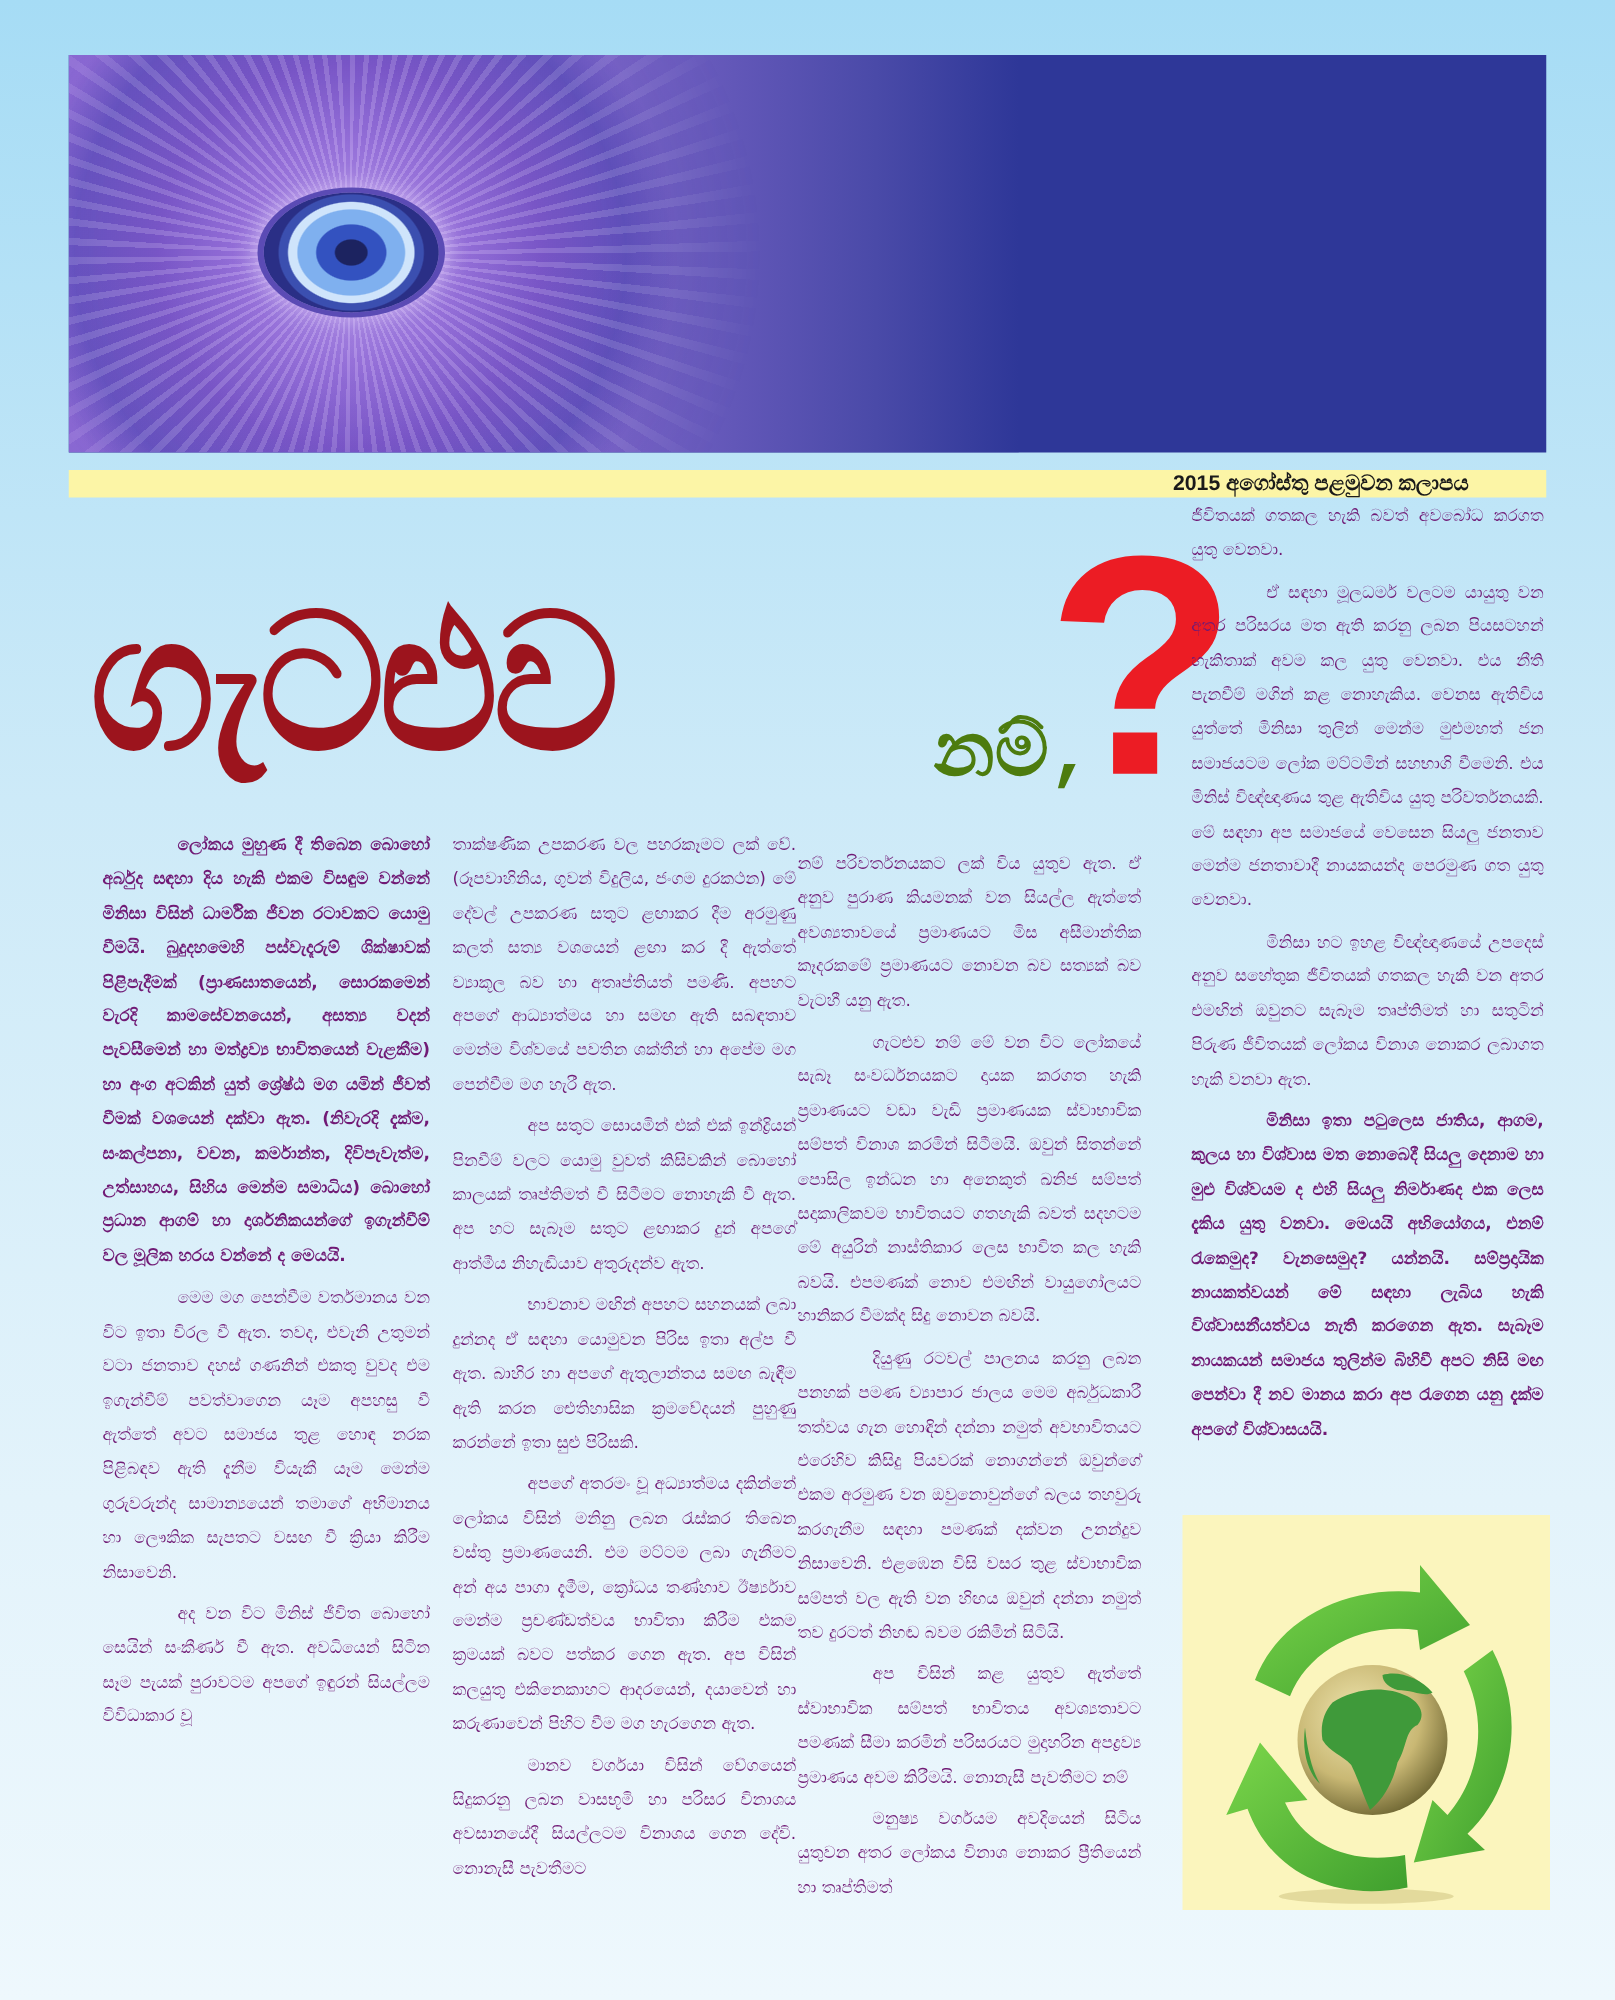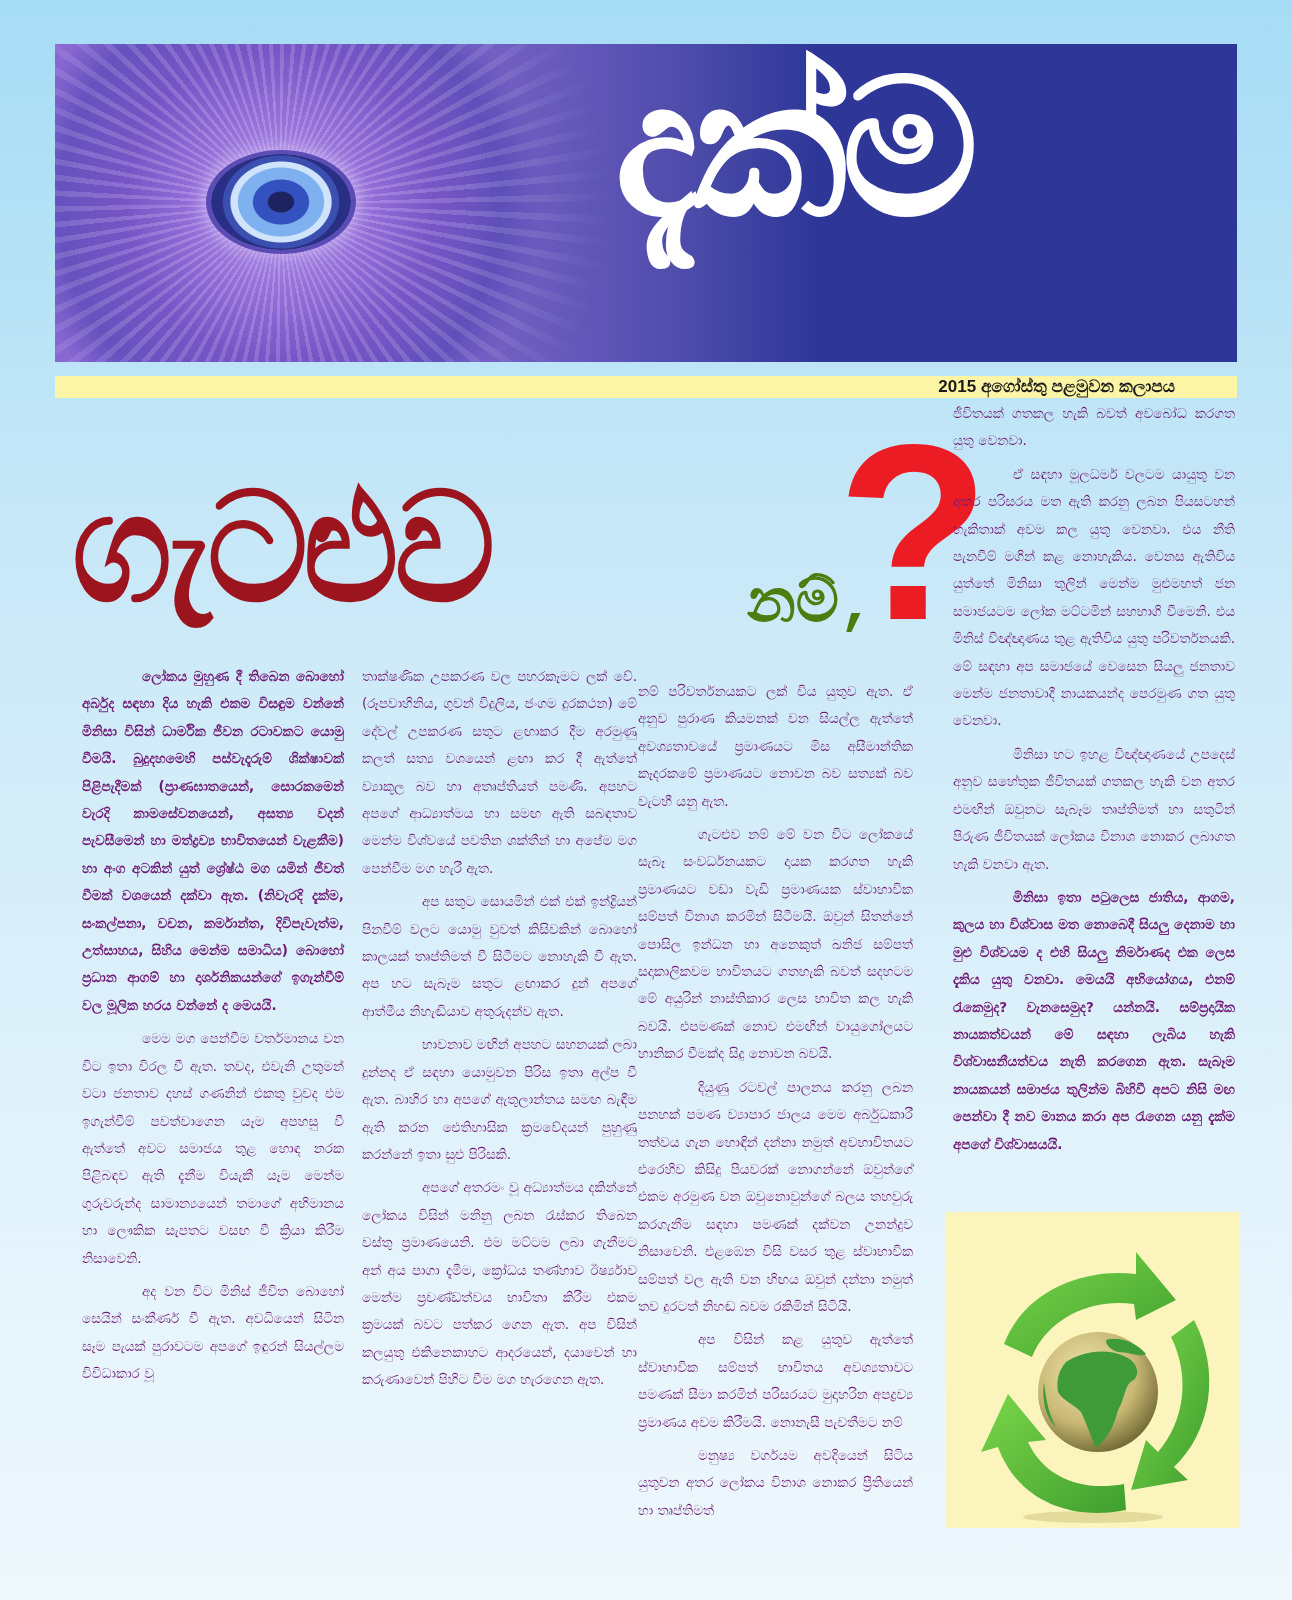--- a/index.html
+++ b/index.html
@@ -90,21 +90,20 @@
   }
   .recycle svg { width: 100%; height: 100%; }
 </style>
 </head>
 <body>
 
 <div class="banner">
   <div class="banner-art">
     <div class="eye"></div>
   </div>
-  <div class="logo">දැක්ම</div>
 </div>
 <div class="date-strip">
   <span class="date-text">2015 අගෝස්තු පළමුවන කලාපය</span>
 </div>
 
 <div class="headline">
   <span class="headline-main">ගැටළුව</span>
   <span class="headline-sub">නම්,</span>
   <span class="headline-q">?</span>
 </div>
@@ -113,20 +112,21 @@
   <p class="bold">ලෝකය මුහුණ දී තිබෙන බොහෝ අර්බුද සඳහා දිය හැකි එකම විසඳුම වන්නේ මිනිසා විසින් ධාර්මික ජීවන රටාවකට යොමු වීමයි. බුදුදහමෙහි පස්වැදෑරුම් ශික්ෂාවක් පිළිපැදීමක් (ප්‍රාණඝාතයෙන්, සොරකමෙන් වැරදි කාමසේවනයෙන්, අසත්‍ය වදන් පැවසීමෙන් හා මත්ද්‍රව්‍ය භාවිතයෙන් වැළකීම) හා අංග අටකින් යුත් ශ්‍රේෂ්ඨ මග යමින් ජීවත් වීමක් වශයෙන් දක්වා ඇත. (නිවැරදි දැක්ම, සංකල්පනා, වචන, කර්මාන්ත, දිවිපැවැත්ම, උත්සාහය, සිහිය මෙන්ම සමාධිය) බොහෝ ප්‍රධාන ආගම් හා දාර්ශනිකයන්ගේ ඉගැන්වීම් වල මූලික හරය වන්නේ ද මෙයයි.</p>
   <p>මෙම මග පෙන්වීම වර්තමානය වන විට ඉතා විරල වී ඇත. තවද, එවැනි උතුමන් වටා ජනතාව දහස් ගණනින් එකතු වුවද එම ඉගැන්වීම් පවත්වාගෙන යෑම අපහසු වී ඇත්තේ අවට සමාජය තුළ හොඳ නරක පිළිබඳව ඇති දැනීම වියැකී යෑම මෙන්ම ගුරුවරුන්ද සාමාන්‍යයෙන් තමාගේ අභිමානය හා ලෞකික සැපතට වසඟ වී ක්‍රියා කිරීම නිසාවෙනි.</p>
   <p>අද වන විට මිනිස් ජීවිත බොහෝ සෙයින් සංකීර්ණ වී ඇත. අවධියෙන් සිටින සෑම පැයක් පුරාවටම අපගේ ඉඳුරන් සියල්ලම විවිධාකාර වූ</p>
 </div>
 
 <div class="col col2">
   <p class="noindent">තාක්ෂණික උපකරණ වල පහරකෑමට ලක් වේ. (රූපවාහිනිය, ගුවන් විදුලිය, ජංගම දුරකථන) මේ දේවල් උපකරණ සතුට ළඟාකර දීම අරමුණු කලත් සත්‍ය වශයෙන් ළඟා කර දී ඇත්තේ ව්‍යාකූල බව හා අතෘප්තියත් පමණි. අපහට අපගේ ආධ්‍යාත්මය හා සමඟ ඇති සබඳතාව මෙන්ම විශ්වයේ පවතින ශක්තීන් හා අපේම මග පෙන්වීම මග හැරී ඇත.</p>
   <p>අප සතුට සොයමින් එක් එක් ඉන්ද්‍රියන් පිනවීම් වලට යොමු වුවත් කිසිවකින් බොහෝ කාලයක් තෘප්තිමත් වී සිටීමට නොහැකි වී ඇත. අප හට සැබෑම සතුට ළඟාකර දුන් අපගේ ආත්මීය නිහැඬියාව අතුරුදන්ව ඇත.</p>
   <p>භාවනාව මඟින් අපහට සහනයක් ලබා දුන්නද ඒ සඳහා යොමුවන පිරිස ඉතා අල්ප වී ඇත. බාහිර හා අපගේ ඇතුලාන්තය සමඟ බැඳීම ඇති කරන ඓතිහාසික ක්‍රමවේදයන් පුහුණු කරන්නේ ඉතා සුළු පිරිසකි.</p>
   <p>අපගේ අතරමං වූ අධ්‍යාත්මය දකින්නේ ලෝකය විසින් මනිනු ලබන රැස්කර තිබෙන වස්තු ප්‍රමාණයෙනි. එම මට්ටම ලබා ගැනීමට අන් අය පාගා දැමීම, ක්‍රෝධය තණ්හාව ඊර්ෂ්‍යාව මෙන්ම ප්‍රචණ්ඩත්වය භාවිතා කිරීම එකම ක්‍රමයක් බවට පත්කර ගෙන ඇත. අප විසින් කලයුතු එකිනෙකාහට ආදරයෙන්, දයාවෙන් හා කරුණාවෙන් පිහිට වීම මග හැරගෙන ඇත.</p>
+  <p>මානව වර්ගයා විසින් වේගයෙන් සිදුකරනු ලබන වාසභූමි හා පරිසර විනාශය අවසානයේදී සියල්ලටම විනාශය ගෙන දේවි. නොනැසී පැවතීමට</p>
 </div>
 
 <div class="col col3">
   <p class="noindent">නම් පරිවර්තනයකට ලක් විය යුතුව ඇත. ඒ අනුව පුරාණ කියමනක් වන සියල්ල ඇත්තේ අවශ්‍යතාවයේ ප්‍රමාණයට මිස අසීමාන්තික කෑදරකමේ ප්‍රමාණයට නොවන බව සත්‍යක් බව වැටහී යනු ඇත.</p>
   <p>ගැටළුව නම් මේ වන විට ලෝකයේ සැබෑ සංවර්ධනයකට දායක කරගත හැකි ප්‍රමාණයට වඩා වැඩි ප්‍රමාණයක ස්වාභාවික සම්පත් විනාශ කරමින් සිටීමයි. ඔවුන් සිතන්නේ පොසිල ඉන්ධන හා අනෙකුත් ඛනිජ සම්පත් සදාකාලිකවම භාවිතයට ගතහැකි බවත් සදහටම මේ අයුරින් නාස්තිකාර ලෙස භාවිත කල හැකි බවයි. එපමණක් නොව එමඟින් වායුගෝලයට හානිකර වීමක්ද සිදු නොවන බවයි.</p>
   <p>දියුණු රටවල් පාලනය කරනු ලබන පනහක් පමණ ව්‍යාපාර ජාලය මෙම අර්බුධකාරී තත්වය ගැන හොඳින් දන්නා නමුත් අවභාවිතයට එරෙහිව කිසිදු පියවරක් නොගන්නේ ඔවුන්ගේ එකම අරමුණ වන ඔවුනොවුන්ගේ බලය තහවුරු කරගැනීම සඳහා පමණක් දක්වන උනන්දුව නිසාවෙනි. එළඹෙන විසි වසර තුළ ස්වාභාවික සම්පත් වල ඇති වන හිඟය ඔවුන් දන්නා නමුත් තව දුරටත් නිහඬ බවම රකිමින් සිටියි.</p>
   <p>අප විසින් කළ යුතුව ඇත්තේ ස්වාභාවික සම්පත් භාවිතය අවශ්‍යතාවට පමණක් සීමා කරමින් පරිසරයට මුදාහරින අපද්‍රව්‍ය ප්‍රමාණය අවම කිරීමයි. නොනැසී පැවතීමට නම්</p>
   <p>මනුෂ්‍ය වර්ගයම අවදියෙන් සිටිය යුතුවන අතර ලෝකය විනාශ නොකර ප්‍රීතියෙන් හා තෘප්තිමත්</p>
 </div>
 

